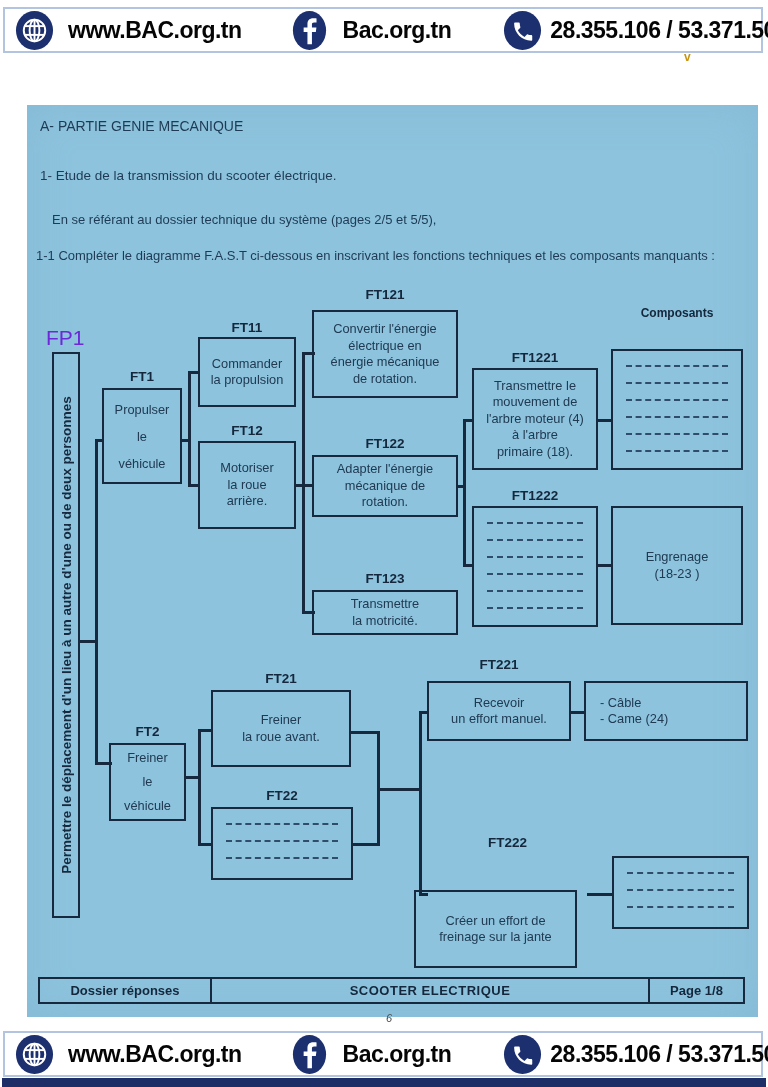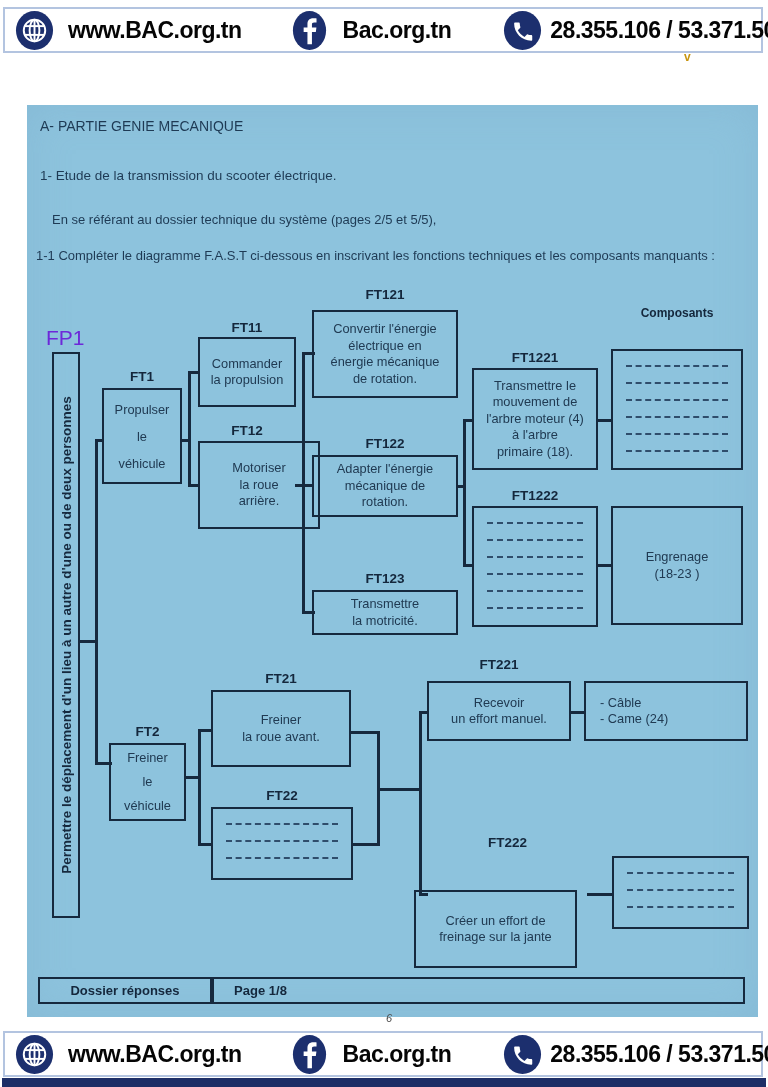--- a/index.html
+++ b/index.html
@@ -148,21 +148,21 @@
   <div class="nlabel" style="left:102px;top:369px;width:80px;">FT1</div>
   <div class="node spread" style="left:102px;top:388px;width:80px;height:96px;">Propulser
 le
 véhicule</div>
 
   <div class="nlabel" style="left:198px;top:320px;width:98px;">FT11</div>
   <div class="node" style="left:198px;top:337px;width:98px;height:70px;">Commander
 la propulsion</div>
 
   <div class="nlabel" style="left:198px;top:423px;width:98px;">FT12</div>
-  <div class="node" style="left:198px;top:441px;width:122px;height:88px;">Motoriser
+  <div class="node" style="left:198px;top:441px;width:98px;height:88px;">Motoriser
 la roue
 arrière.</div>
 
   <div class="nlabel" style="left:312px;top:287px;width:146px;">FT121</div>
   <div class="node" style="left:312px;top:310px;width:146px;height:88px;">Convertir l'énergie
 électrique en
 énergie mécanique
 de rotation.</div>
 
   <div class="nlabel" style="left:312px;top:436px;width:146px;">FT122</div>
@@ -210,20 +210,21 @@
 - Came (24)</div>
 
   <div class="nlabel" style="left:426px;top:835px;width:163px;">FT222</div>
   <div class="node" style="left:414px;top:856px;width:163px;height:78px;margin-top:34px;">Créer un effort  de
 freinage sur la jante</div>
 
   <div class="node dotbox" style="left:612px;top:856px;width:137px;height:73px;"><div class="dotline"></div><div class="dotline"></div><div class="dotline"></div></div>
 
   <div class="ftable">
     <div class="cell cell-left">Dossier réponses</div>
+    <div class="cell cell-center">SCOOTER ELECTRIQUE</div>
     <div class="cell cell-right">Page 1/8</div>
   </div>
 </div>
 
 <span class="stray">6</span>
 
 <div class="bar" style="top:1031px;">
   <span class="icon-circle" style="margin-left:10px;">
     <svg viewBox="0 0 40 42" width="39" height="41">
         <ellipse cx="20" cy="21" rx="19" ry="20" fill="#1c2f6e"></ellipse>

